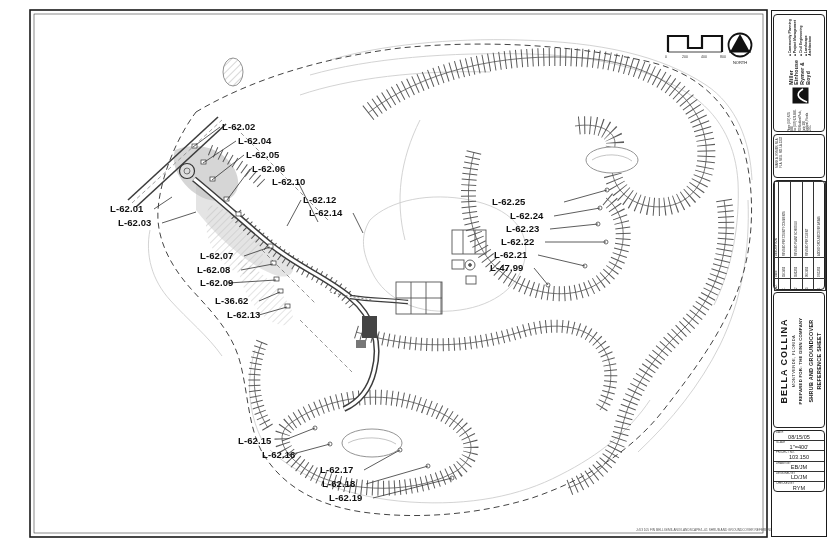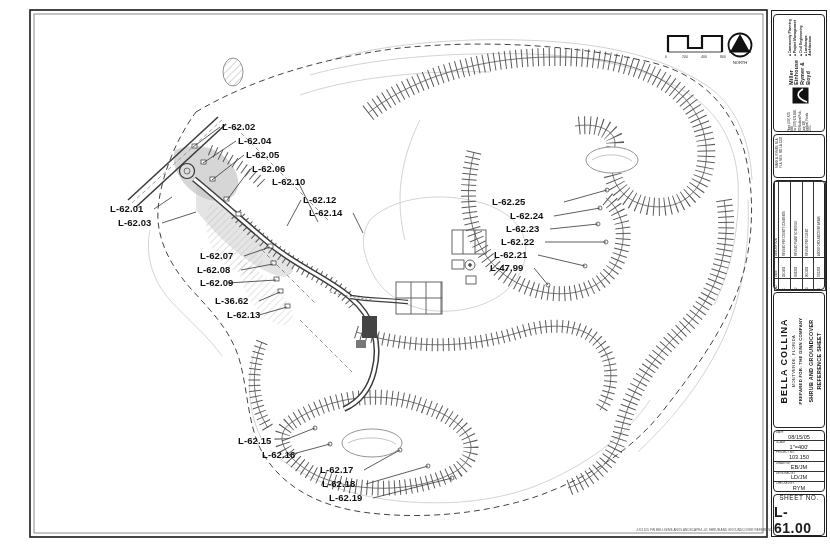--- a/index.html
+++ b/index.html
@@ -369,18 +369,14 @@
             <span class="flab">DESIGNED BY</span>
             <span class="fval">LD/JM</span>
           </div>
           <div class="frow">
             <span class="flab">CHECKED BY</span>
             <span class="fval">RYM</span>
           </div>
         </div>
     </div>
 
-    <div class="tb-box sheet-box" style="left:1px;top:483px;width:52px;height:42px;">
-      <div class="sheet-lab">SHEET NO.</div>
-      <div class="sheet-no">L-61.00</div>
-    </div>
   </div>
 </div>
 
 </body></html>

